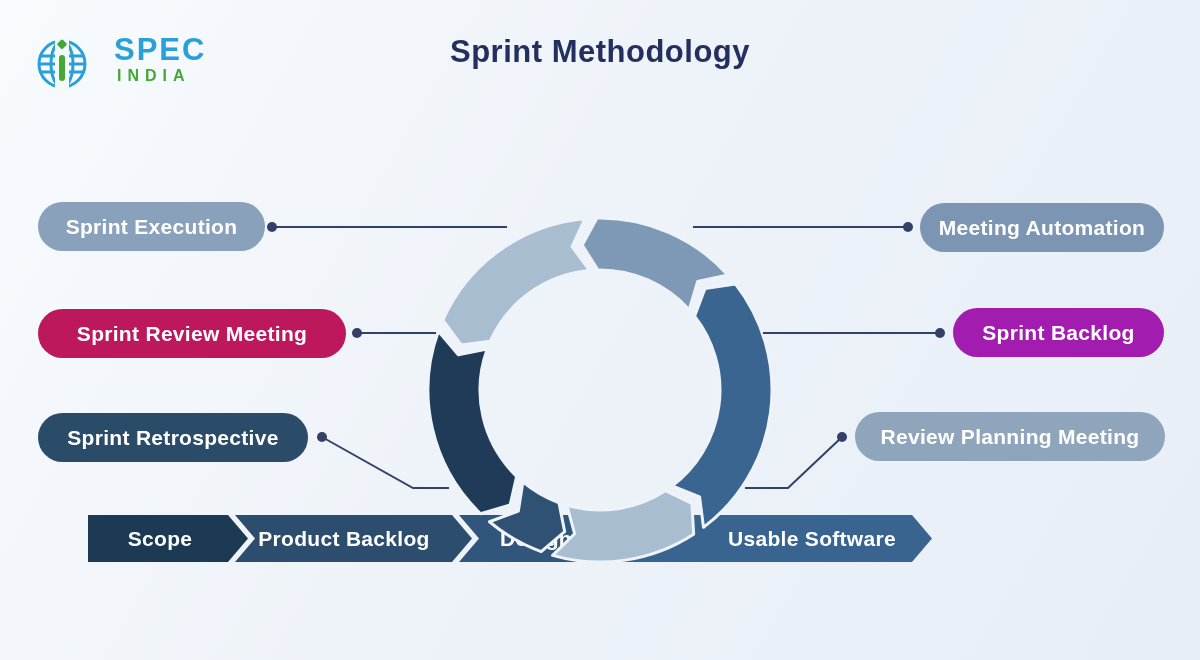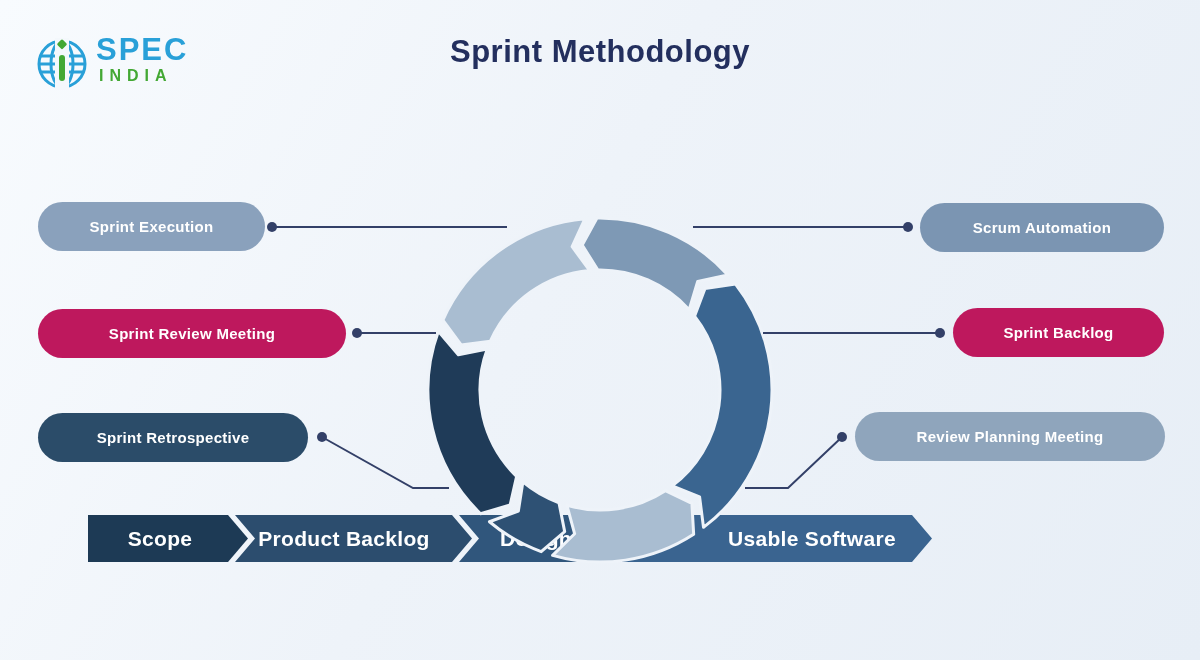--- a/index.html
+++ b/index.html
@@ -1,33 +1,33 @@
 <!DOCTYPE html>
 <html><head>
 <meta charset="utf-8">
 <style>
   html,body{margin:0;padding:0;}
   body{
     width:1200px;height:660px;overflow:hidden;position:relative;
     font-family:"Liberation Sans", sans-serif;
     background:linear-gradient(120deg,#f8fbfe 0%,#eef3f9 45%,#e7eef6 100%);
   }
-  .logo{position:absolute;left:34px;top:34px;display:flex;align-items:flex-start;gap:6px;}
+  .logo{position:absolute;left:34px;top:34px;display:flex;align-items:flex-start;gap:24px;}
   .logo-text{display:flex;flex-direction:column;line-height:1;}
   .logo-line1{font-size:31px;font-weight:bold;letter-spacing:2px;}
   .logo-line2{font-size:16px;font-weight:bold;letter-spacing:6px;margin-top:3px;margin-left:3px;}
   .page-title{
     position:absolute;left:0;top:34px;width:100%;text-align:center;
     font-size:31px;font-weight:bold;color:#232f5e;letter-spacing:.5px;
   }
   #diagram-svg{position:absolute;left:0;top:0;z-index:2;}
   .pill{
     position:absolute;height:49px;border-radius:25px;z-index:3;
     display:flex;align-items:center;justify-content:center;
-    color:#ffffff;font-size:15px;font-weight:bold;letter-spacing:.3px;
+    color:#ffffff;font-size:21px;font-weight:bold;letter-spacing:.3px;
   }
   .pill-exec{left:38px;top:202px;width:227px;}
   .pill-review{left:38px;top:309px;width:308px;}
   .pill-retro{left:38px;top:413px;width:270px;}
   .pill-auto{left:920px;top:203px;width:244px;}
   .pill-backlog{left:953px;top:308px;width:211px;}
   .pill-plan{left:855px;top:412px;width:310px;}
   .bar-label{font-size:21px;font-weight:bold;fill:#ffffff;letter-spacing:.3px;}
 </style>
 </head>
@@ -81,15 +81,15 @@
     <circle cx="940" cy="333" r="5" fill="#334068"></circle>
     <polyline points="322,437 413,488 449,488" fill="none" stroke="#334068" stroke-width="2"></polyline>
     <circle cx="322" cy="437" r="5" fill="#334068"></circle>
     <polyline points="842,437 788,488 745,488" fill="none" stroke="#334068" stroke-width="2"></polyline>
     <circle cx="842" cy="437" r="5" fill="#334068"></circle>
   </svg>
 
 <div class="pill pill-exec" style="background: rgb(138, 161, 188);">Sprint Execution</div>
 <div class="pill pill-review" style="background: #be185d;">Sprint Review Meeting</div>
 <div class="pill pill-retro" style="background: rgb(43, 76, 105);">Sprint Retrospective</div>
-<div class="pill pill-auto" style="background: rgb(123, 149, 178);">Scrum Automation</div>
-<div class="pill pill-backlog" style="background: #be185d;">Sprint Backlog</div>
+<div class="pill pill-auto" style="background: rgb(123, 149, 178);">Meeting Automation</div>
+<div class="pill pill-backlog" style="background: #a21caf;">Sprint Backlog</div>
 <div class="pill pill-plan" style="background: rgb(143, 165, 188);">Review Planning Meeting</div>
 
 </body></html>

